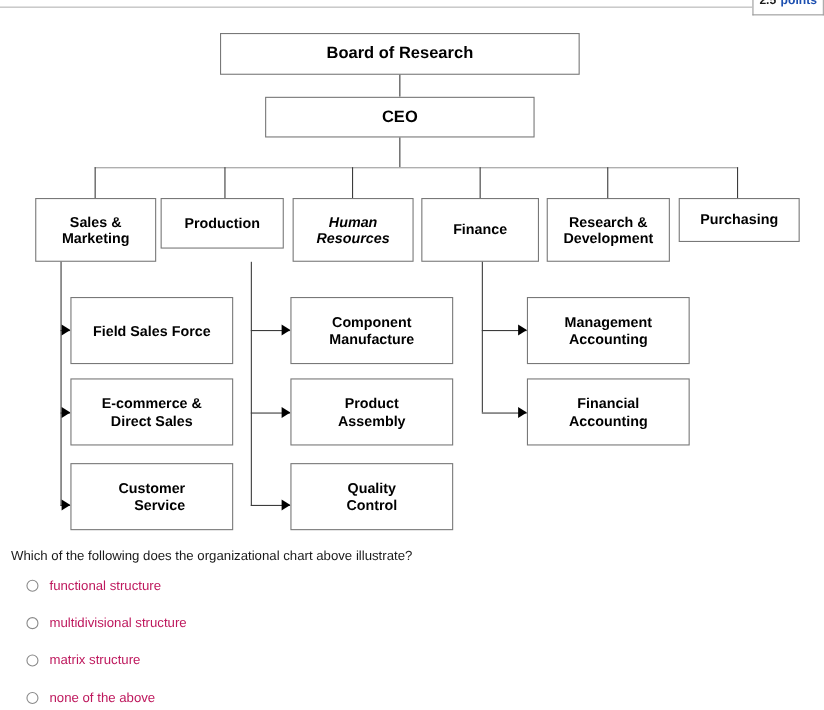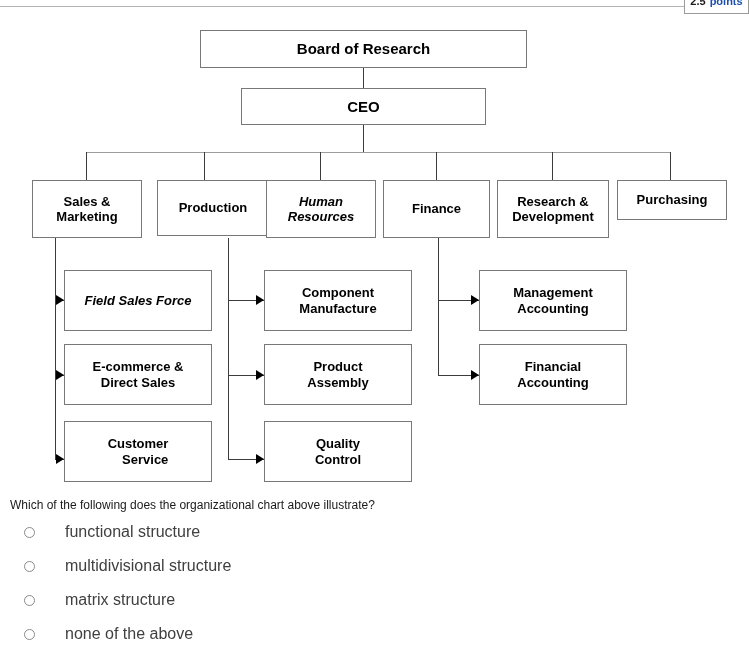--- a/index.html
+++ b/index.html
@@ -117,24 +117,23 @@
     width: 11px;
     height: 11px;
     border: 1px solid #8a8a8a;
     border-radius: 50%;
     background: #ffffff;
     box-sizing: border-box;
     margin-left: 14px;
     flex: none;
   }
   .option-label {
-    font-size: 16px;
-    color: #404040;
-    font-family: "Liberation Sans", sans-serif;
-    margin-left: 20px;
+    font-size: 12px;
+    color: #be185d;
+    font-family: "Liberation Sans", sans-serif;
   }
 </style>
 </head>
 <body>
 
 <div id="top-rule"></div>
 
 <div id="points-badge">
   <span class="pts-num">2.5</span>
   <span class="pts-word">points</span>
@@ -159,21 +158,21 @@
   <div class="line v" style="left:204px; top:152px; height:28px;"></div>
   <div class="line v" style="left:320px; top:152px; height:28px;"></div>
   <div class="line v" style="left:436px; top:152px; height:28px;"></div>
   <div class="line v" style="left:552px; top:152px; height:28px;"></div>
   <div class="line v" style="left:670px; top:152px; height:28px;"></div>
 
   <div class="node dept" style="left:32px; top:180px; width:110px; height:58px;">
     <span style="white-space:pre-line;">Sales &amp;
 Marketing</span>
   </div>
-  <div class="node dept" style="left:157px; top:180px; width:112px; height:56px;">
+  <div class="node dept" style="left:146px; top:180px; width:112px; height:46px;">
     <span style="white-space:pre-line;">Production</span>
   </div>
   <div class="node dept" style="left:266px; top:180px; width:110px; height:58px;font-style:italic;">
     <span style="white-space:pre-line;">Human
 Resources</span>
   </div>
   <div class="node dept" style="left:383px; top:180px; width:107px; height:58px;">
     <span style="white-space:pre-line;">Finance</span>
   </div>
   <div class="node dept" style="left:497px; top:180px; width:112px; height:58px;">
@@ -182,21 +181,21 @@
   </div>
   <div class="node dept" style="left:617px; top:180px; width:110px; height:40px;">
     <span style="white-space:pre-line;">Purchasing</span>
   </div>
 
   <div class="line v" style="left:55px; top:238px; height:222px;"></div>
 
   <div class="line h" style="left:55px; top:300px; width:9px;"></div>
   <div class="arrow" style="left:56px; top:295px;"></div>
   <div class="node sub" style="left:64px; top:270px; width:148px; height:61px;">
-    <span style="white-space:pre-line;font-style:italic;">Field Sales Force</span>
+    <span style="white-space:pre-line;">Field Sales Force</span>
   </div>
 
   <div class="line h" style="left:55px; top:375px; width:9px;"></div>
   <div class="arrow" style="left:56px; top:370px;"></div>
   <div class="node sub" style="left:64px; top:344px; width:148px; height:61px;align-items:center;">
     <span style="white-space:pre-line;">E-commerce &amp;
 Direct Sales</span>
   </div>
 
   <div class="line h" style="left:55px; top:459px; width:9px;"></div>

